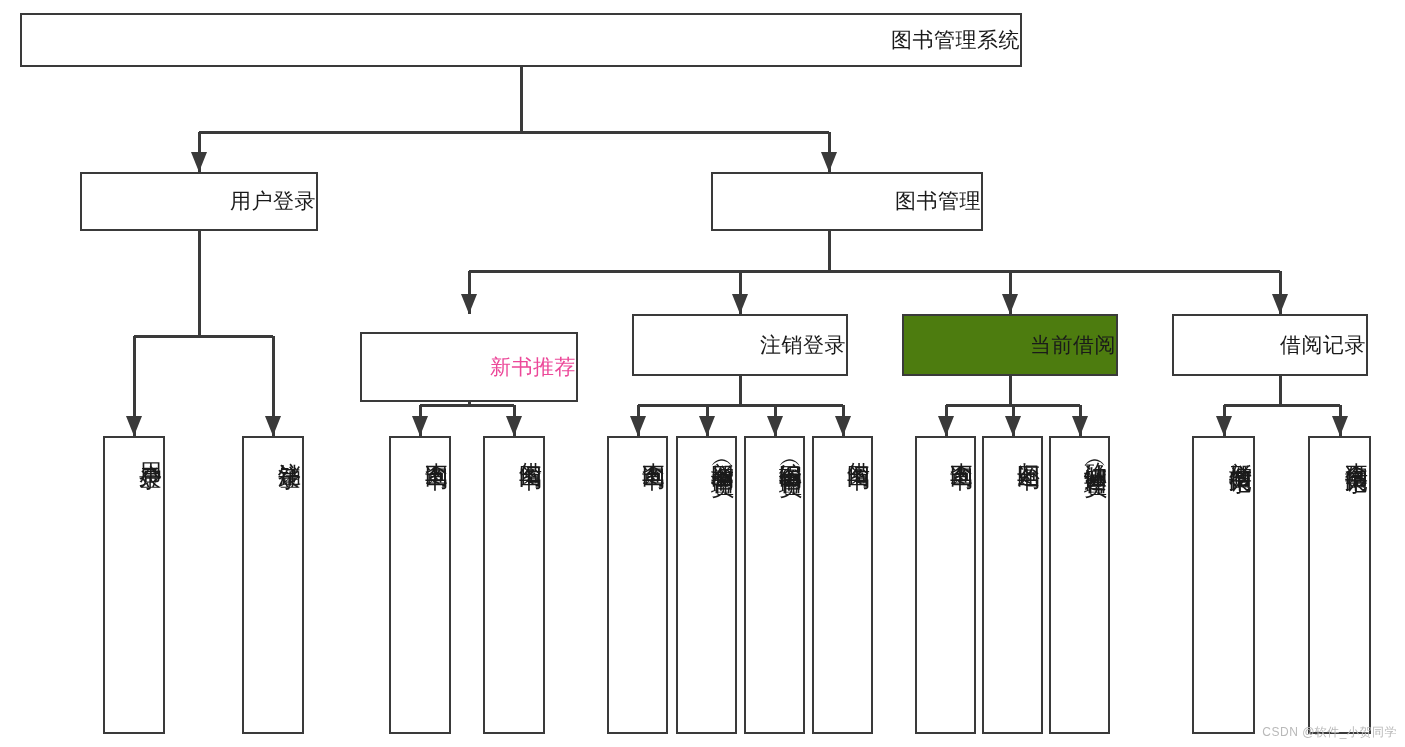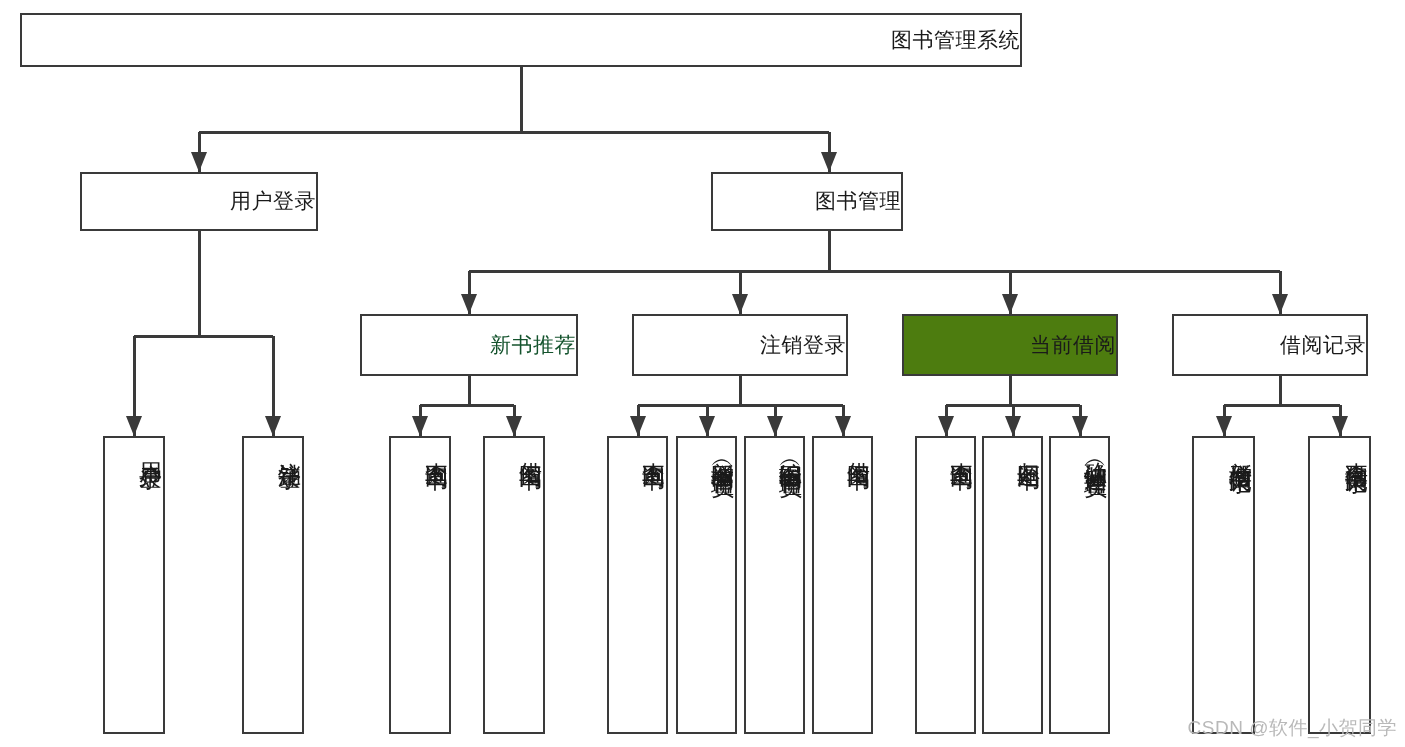--- a/index.html
+++ b/index.html
@@ -54,21 +54,21 @@
     text-orientation: upright;
     font-size: 23px;
     line-height: 1.05;
     letter-spacing: 2px;
     white-space: nowrap;
   }
   #watermark {
     position: absolute;
     right: 8px;
     bottom: 6px;
-    font-size: 19px;
+    font-size: 12px;
     color: #b9b9b9;
     letter-spacing: 0.5px;
     z-index: 5;
     white-space: nowrap;
     pointer-events: none;
   }
 </style>
 </head>
 <body>
 
@@ -129,24 +129,24 @@
       <polygon points="1332,416 1348,416 1340,436" fill="#3a3a3a"></polygon>
     </svg>
 
   <div id="node-layer">
       <div class="node horizontal" style="left: 20px; top: 13px; width: 1002px; height: 54px; border-color: rgb(58, 58, 58); background: rgb(255, 255, 255); color: rgb(26, 26, 26);">
         <span class="node-label">图书管理系统</span>
       </div>
       <div class="node horizontal" style="left: 80px; top: 172px; width: 238px; height: 59px; border-color: rgb(58, 58, 58); background: rgb(255, 255, 255); color: rgb(26, 26, 26);">
         <span class="node-label">用户登录</span>
       </div>
-      <div class="node horizontal" style="left: 711px; top: 172px; width: 192px; height: 59px; border-color: rgb(58, 58, 58); background: rgb(255, 255, 255); color: rgb(26, 26, 26);">
+      <div class="node horizontal" style="left: 711px; top: 172px; width: 272px; height: 59px; border-color: rgb(58, 58, 58); background: rgb(255, 255, 255); color: rgb(26, 26, 26);">
         <span class="node-label">图书管理</span>
       </div>
-      <div class="node horizontal" style="left: 360px; top: 314px; width: 218px; height: 62px; border-color: rgb(58, 58, 58); background: rgb(255, 255, 255); color: #14532d;">
+      <div class="node horizontal" style="left: 360px; top: 332px; width: 218px; height: 70px; border-color: rgb(58, 58, 58); background: rgb(255, 255, 255); color: #ec4899;">
         <span class="node-label">新书推荐</span>
       </div>
       <div class="node horizontal" style="left: 632px; top: 314px; width: 216px; height: 62px; border-color: rgb(58, 58, 58); background: rgb(255, 255, 255); color: rgb(26, 26, 26);">
         <span class="node-label">注销登录</span>
       </div>
       <div class="node horizontal" style="left: 902px; top: 314px; width: 216px; height: 62px; border-color: rgb(58, 58, 58); background: #4d7c0f; color: rgb(26, 26, 26);">
         <span class="node-label">当前借阅</span>
       </div>
       <div class="node horizontal" style="left: 1172px; top: 314px; width: 196px; height: 62px; border-color: rgb(58, 58, 58); background: rgb(255, 255, 255); color: rgb(26, 26, 26);">
         <span class="node-label">借阅记录</span>

